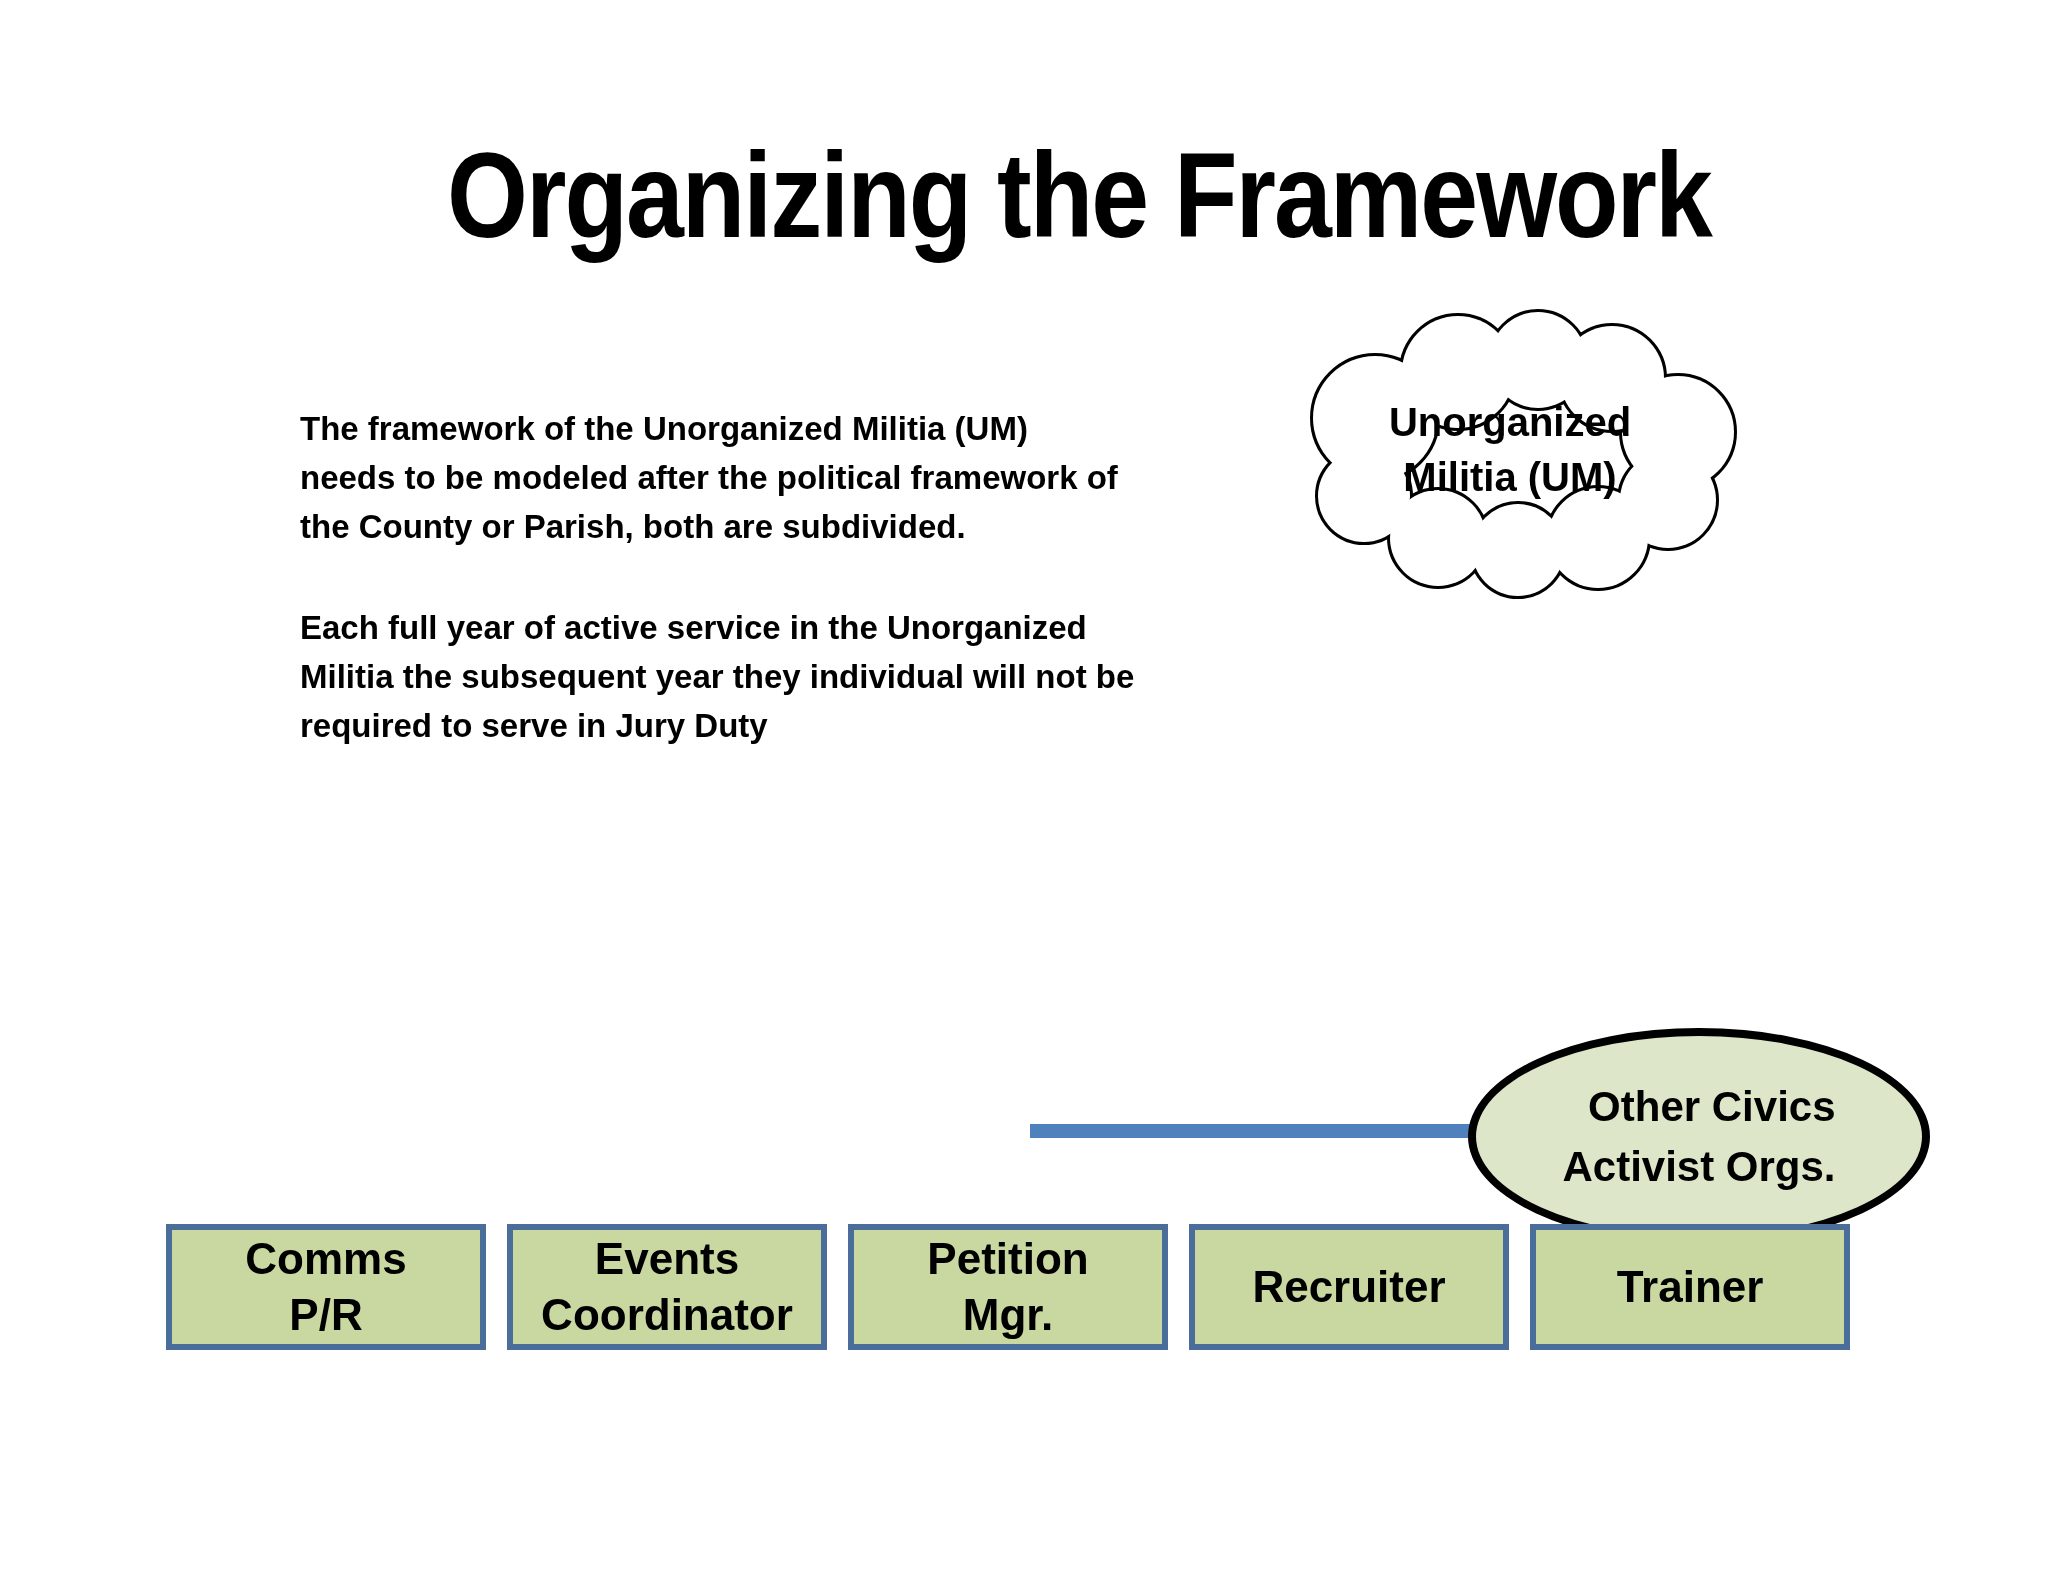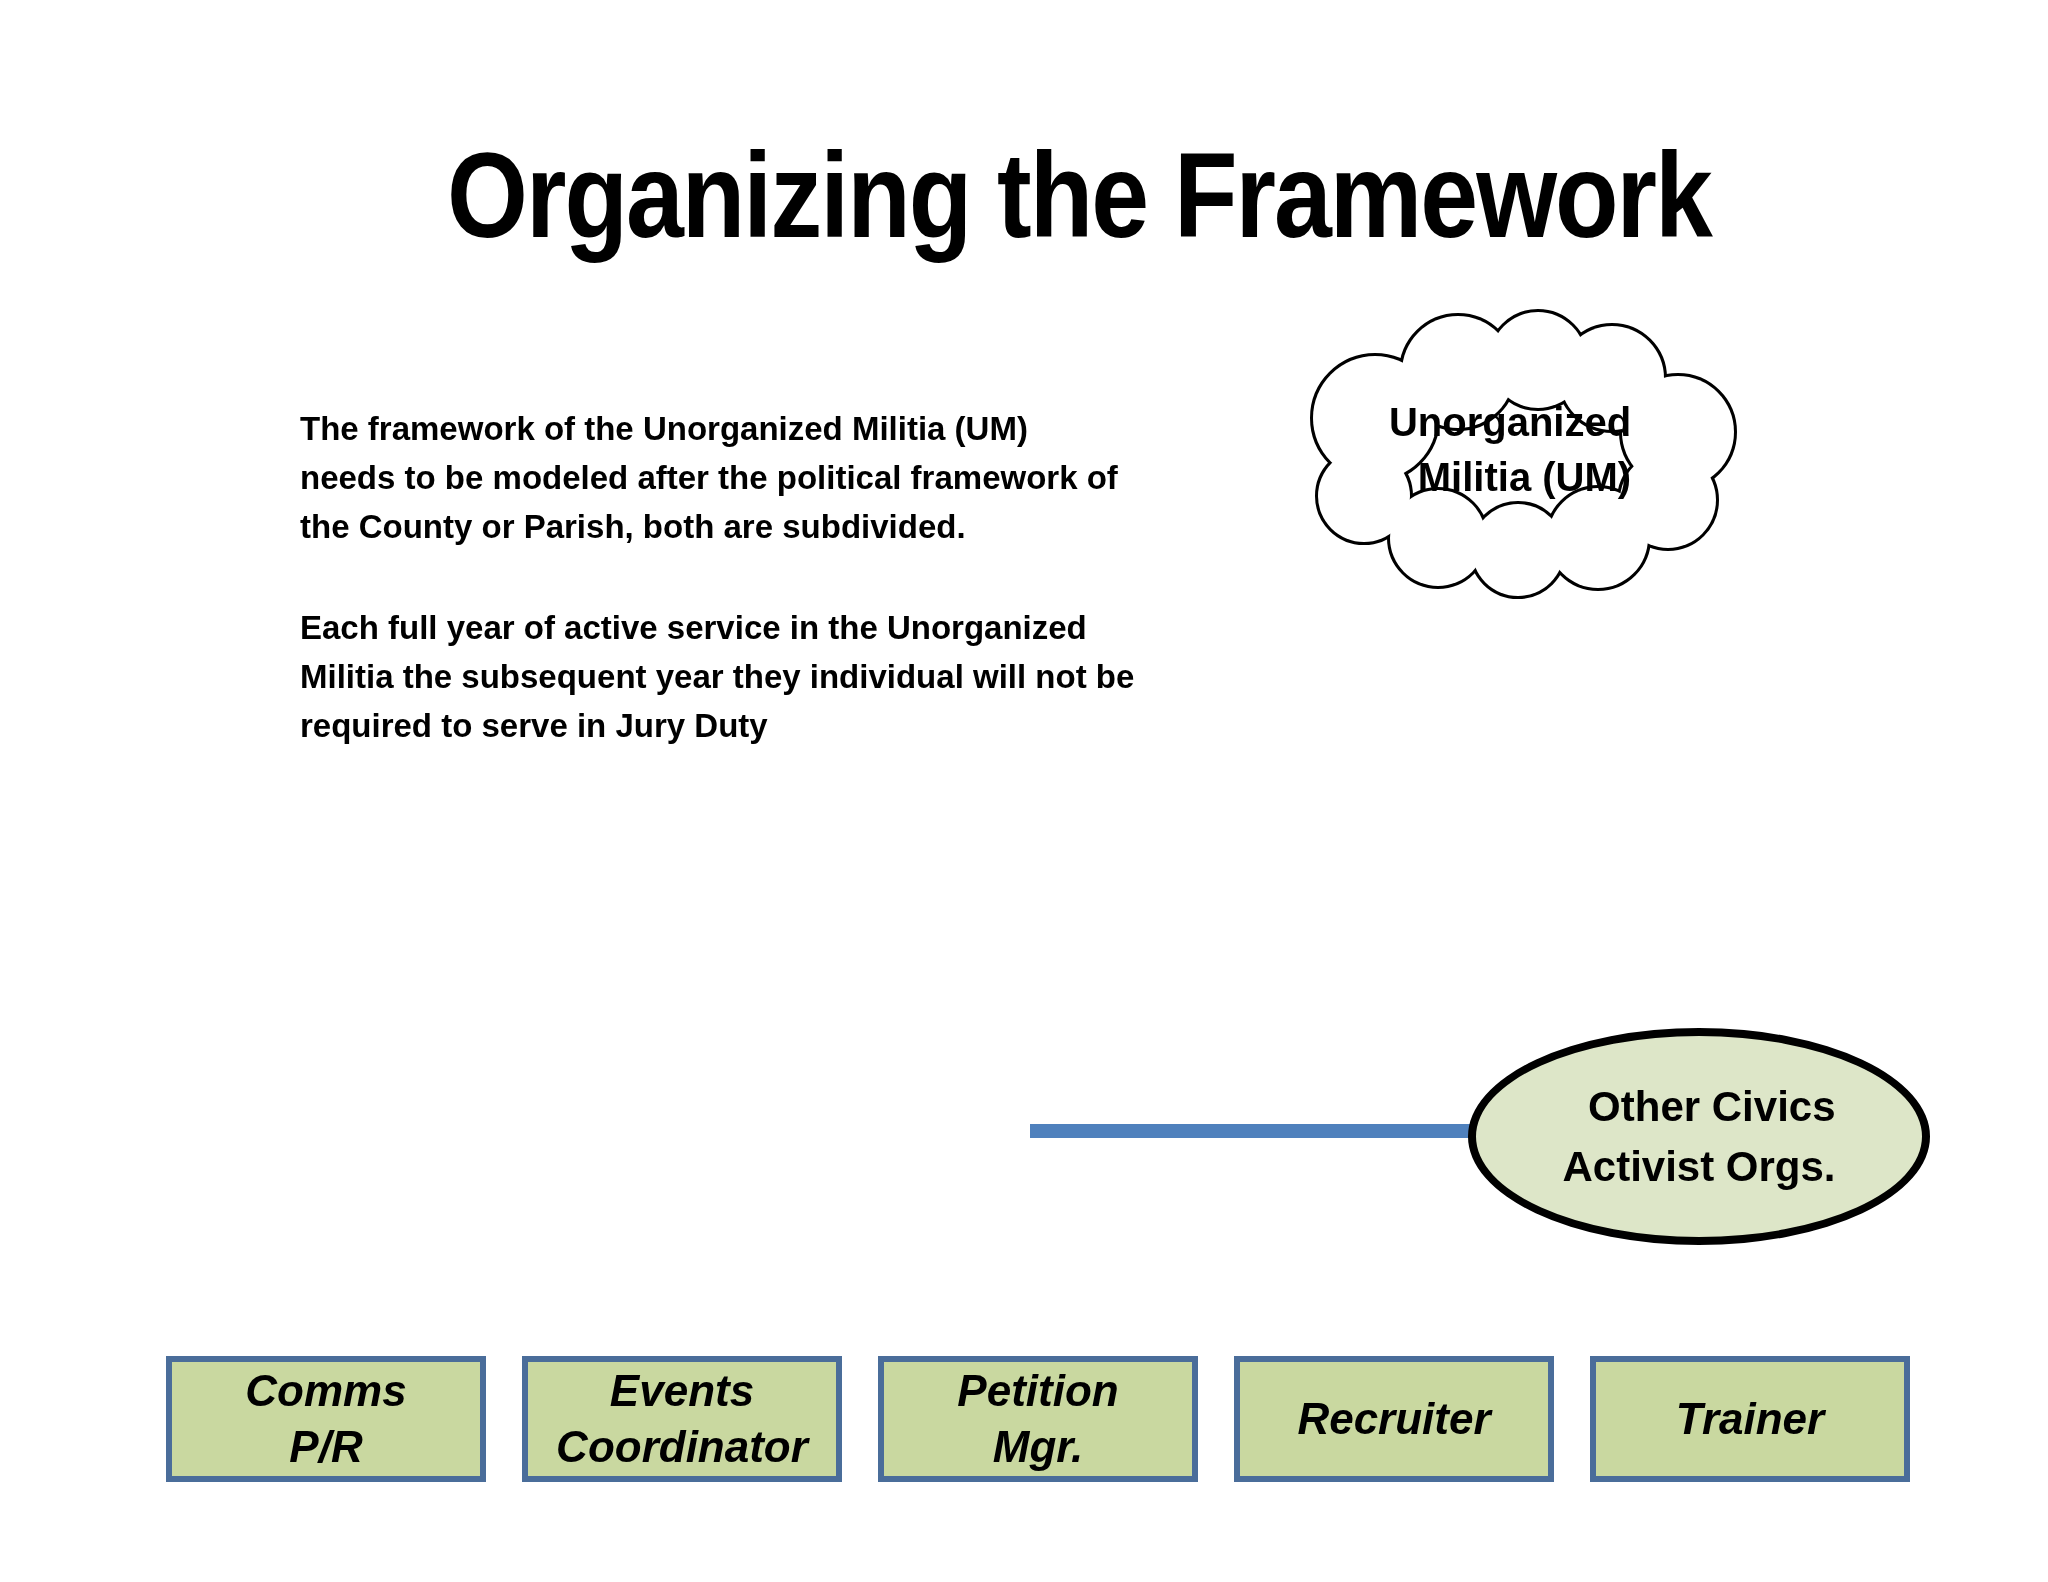--- a/index.html
+++ b/index.html
@@ -55,21 +55,21 @@
     height: 300px;
   }
   .cloud-wrap svg { position: absolute; left: 0; top: 0; }
   .cloud-label {
     position: absolute;
     left: 0; top: 0;
     width: 460px; height: 300px;
     display: flex;
     align-items: center;
     justify-content: center;
-    text-align: right;
+    text-align: center;
     font-size: 40px;
     line-height: 55px;
     font-weight: bold;
     white-space: pre-line;
   }
 
   
   .connector {
     left: 1030px;
     top: 1124px;
@@ -94,24 +94,23 @@
     text-align: right;
     font-size: 42px;
     line-height: 60px;
     font-weight: bold;
     white-space: pre-line;
   }
 
   
   .boxes {
     left: 166px;
-    top: 1356px;
+    top: 1224px;
     display: flex;
-    gap: 36px;
-    font-style: italic;
+    gap: 21px;
   }
   .box {
     width: 320px;
     height: 126px;
     box-sizing: border-box;
     background: var(--box-fill, #c9d8a0);
     border: 6px solid var(--box-border, #4a6d9a);
     display: flex;
     align-items: center;
     justify-content: center;

